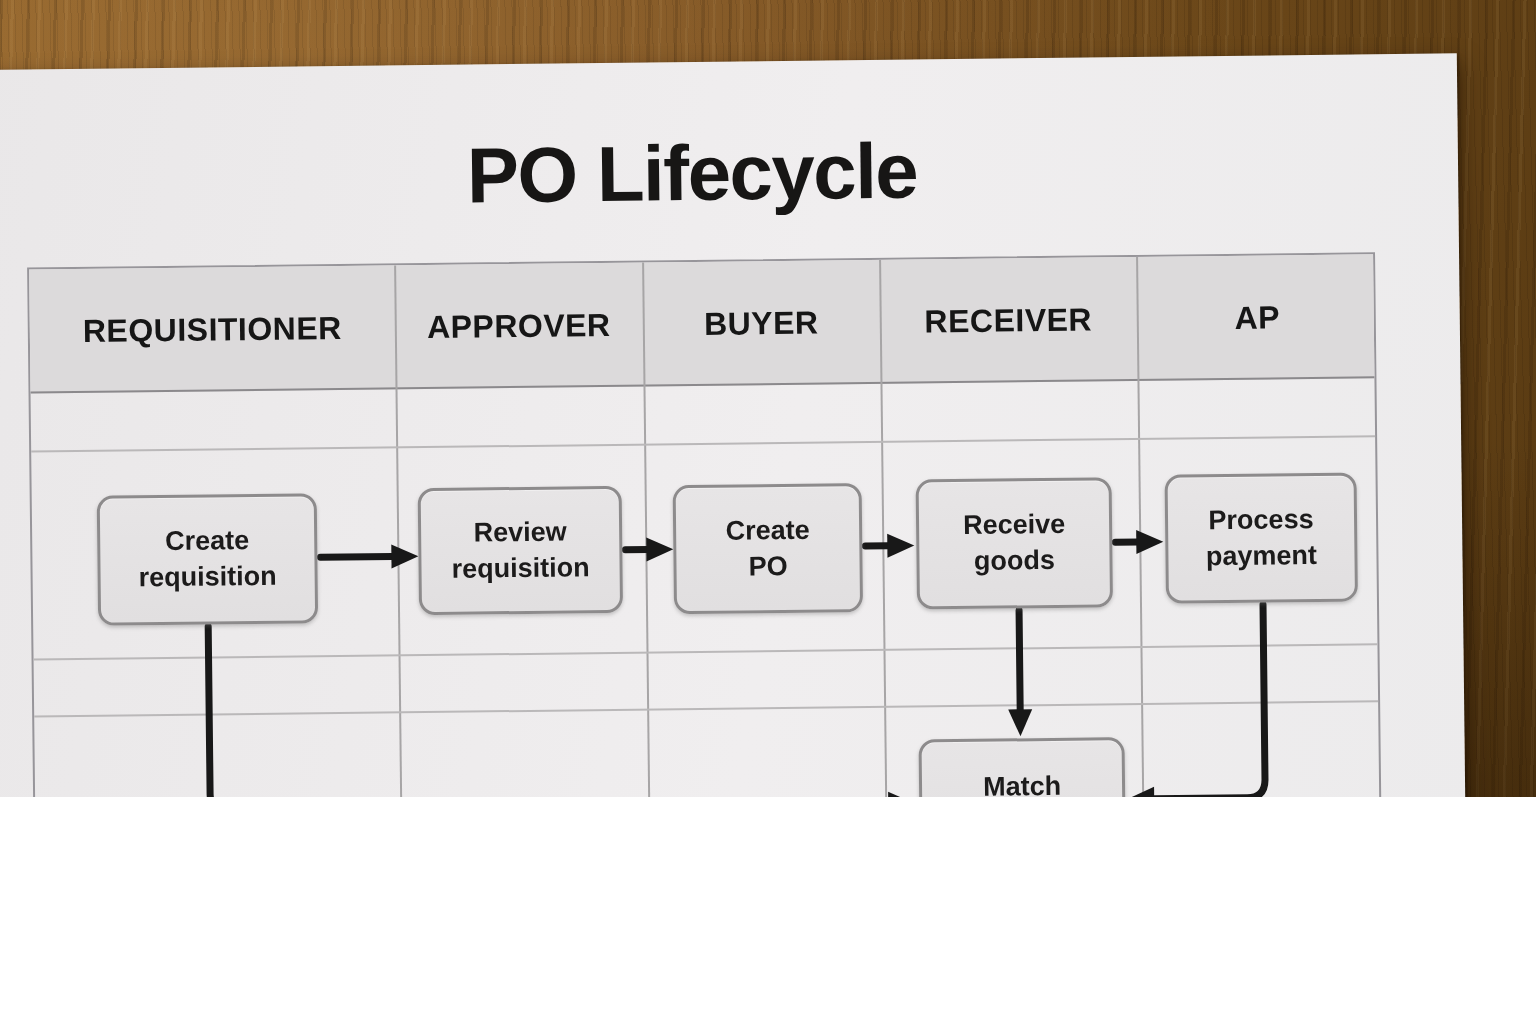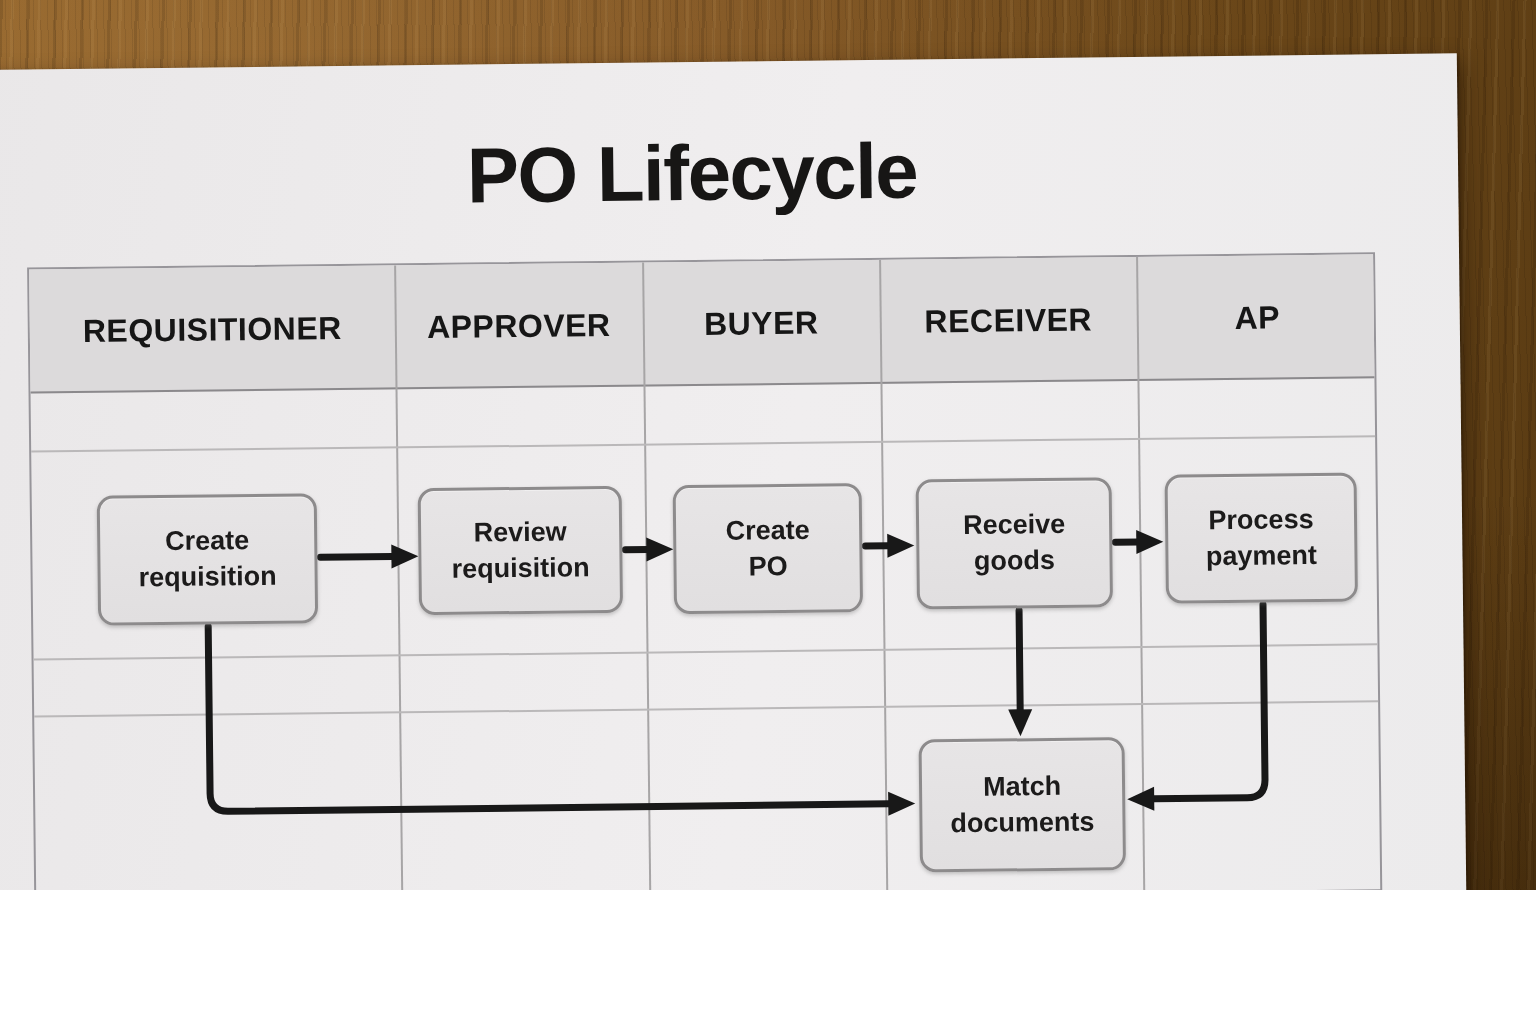--- a/index.html
+++ b/index.html
@@ -1,17 +1,17 @@
 <!DOCTYPE html>
 <html><head>
 <meta charset="utf-8">
 <style>
   html,body{margin:0;padding:0;}
   .scene{
-    position:relative;width:1536px;height:890px;overflow:hidden;
+    position:relative;width:1536px;height:797px;overflow:hidden;
     font-family:"Liberation Sans","DejaVu Sans",sans-serif;
     background:
       linear-gradient(to bottom, rgba(0,0,0,0) 55%, rgba(22,11,0,.28) 100%),
       radial-gradient(ellipse at 18% 8%, rgba(255,205,130,.12), rgba(0,0,0,0) 55%),
       repeating-linear-gradient(91.5deg,
         rgba(46,26,6,.20) 0 3px, rgba(0,0,0,0) 3px 11px,
         rgba(255,216,150,.07) 11px 14px, rgba(0,0,0,0) 14px 27px),
       repeating-linear-gradient(88.5deg,
         rgba(30,16,2,.12) 0 1px, rgba(0,0,0,0) 1px 7px),
       linear-gradient(103deg, #8f6129 0%, #7e5322 42%, #6b4719 70%, #583a12 100%);

